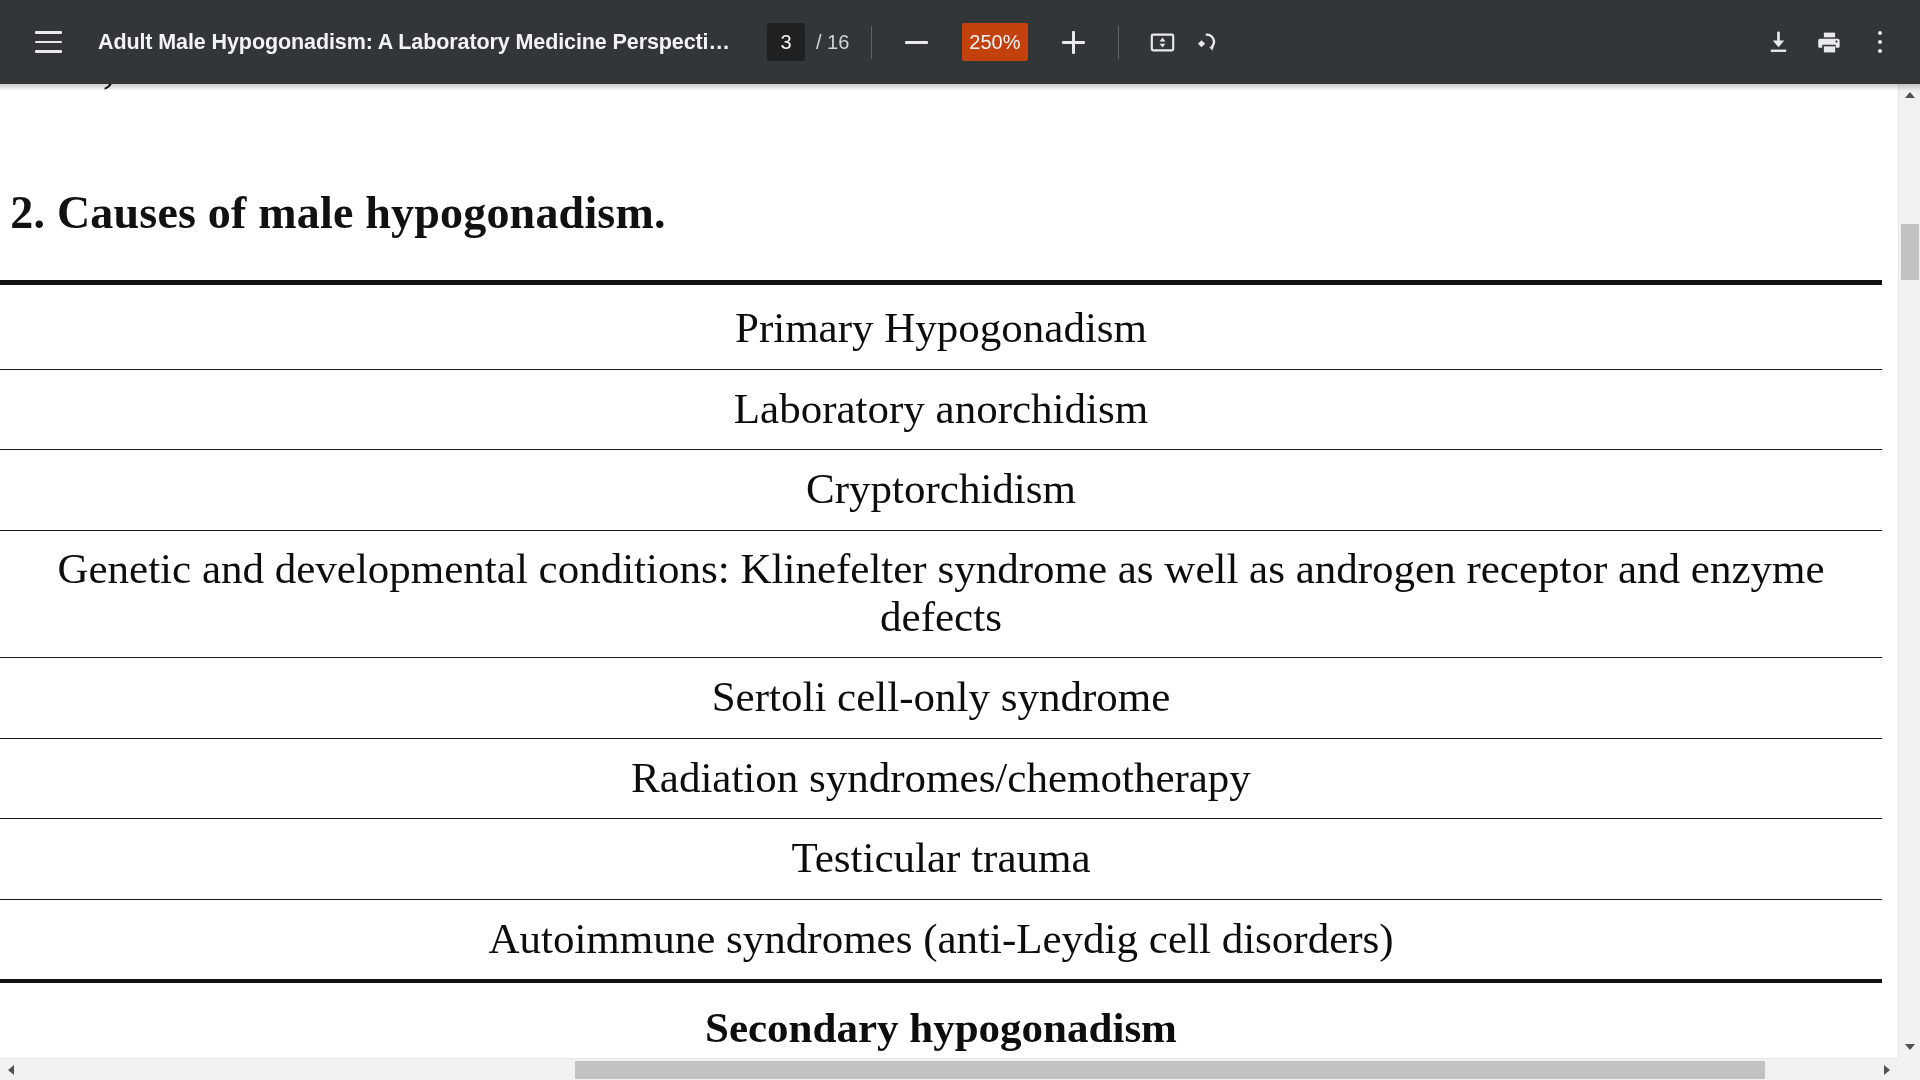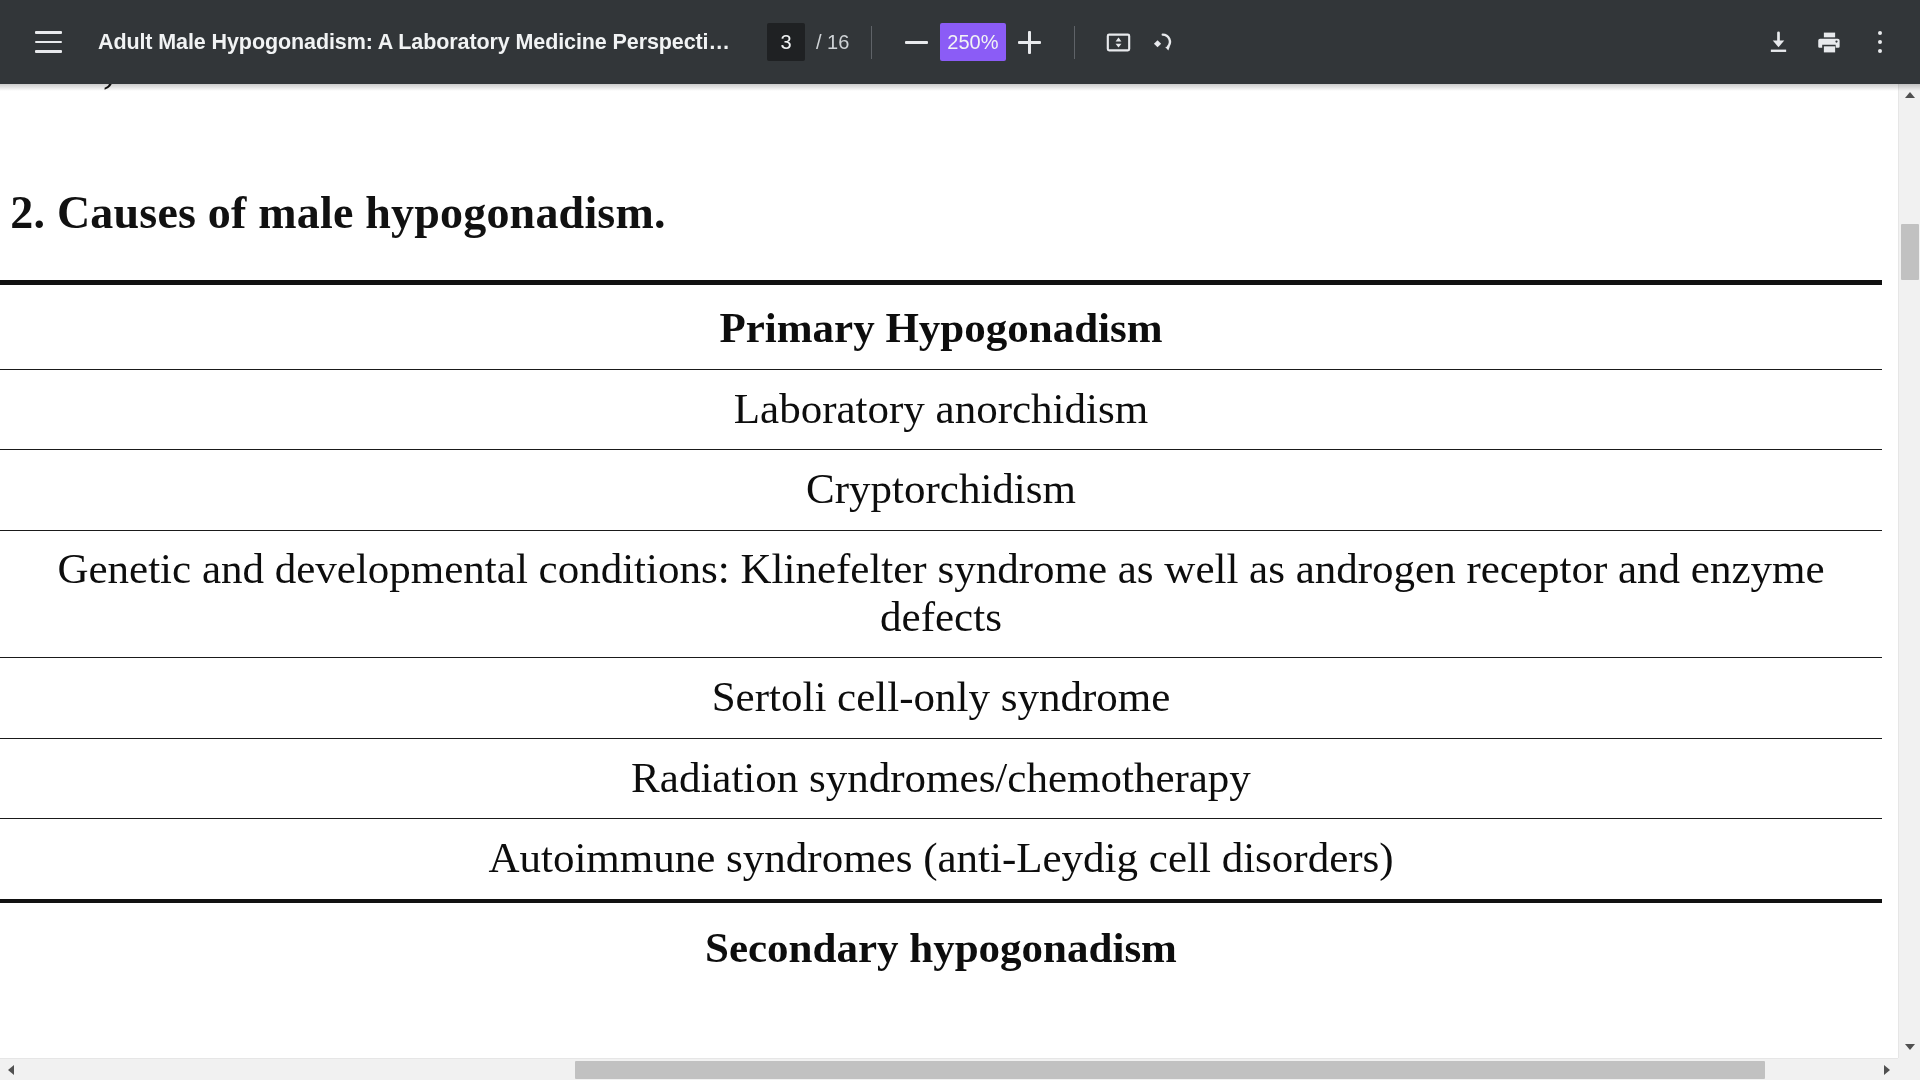--- a/index.html
+++ b/index.html
@@ -130,28 +130,28 @@
     position: absolute;
     background: #e8eaed;
     border-radius: 1px;
   }
   .plus-glyph::before { left: 0; top: 10px; width: 23px; height: 3px; }
   .plus-glyph::after  { top: 0; left: 10px; width: 3px; height: 23px; }
 
   .zoom-box {
     min-width: 62px;
     height: 38px;
-    background: #8b5cf6;
+    background: #c2410c;
     color: #f1f3f4;
     font-size: 20px;
     display: flex;
     align-items: center;
     justify-content: center;
     border-radius: 2px;
-    margin: 0 2px;
+    margin: 0 24px;
     padding: 0 7px;
   }
 
   .tb-spacer { flex: 1 1 auto; }
 
   .tb-right {
     display: flex;
     align-items: center;
     margin-right: 18px;
     gap: 7px;
@@ -238,21 +238,21 @@
     text-align: center;
     font-size: 43px;
     color: #0d0d0d;
     line-height: 1.06;
     border-top: 1.6px solid #1a1a1a;
     border-bottom: 1.6px solid #1a1a1a;
     padding: 16px 8px 18px 8px;
     white-space: nowrap;
   }
   .tbl tr.section-head td {
-    font-weight: 700;
+    font-weight: 400;
     border-top: 5px solid #111;
     padding-top: 20px;
   }
   .tbl tr.wrap-row td {
     white-space: normal;
     line-height: 1.12;
     padding: 14px 0 16px 0;
   }
   .tbl tr.last-head td {
     font-weight: 700;
@@ -457,20 +457,23 @@
           <tr class="wrap-row">
             <td>Genetic and developmental conditions: Klinefelter syndrome as well as androgen receptor and enzyme defects</td>
           </tr>
           <tr>
             <td>Sertoli cell-only syndrome</td>
           </tr>
           <tr>
             <td>Radiation syndromes/chemotherapy</td>
           </tr>
           <tr>
+            <td>Testicular trauma</td>
+          </tr>
+          <tr>
             <td>Autoimmune syndromes (anti-Leydig cell disorders)</td>
           </tr>
           <tr class="last-head">
             <td>Secondary hypogonadism</td>
           </tr>
         </tbody>
       </table>
 
     </div>
   </div>

